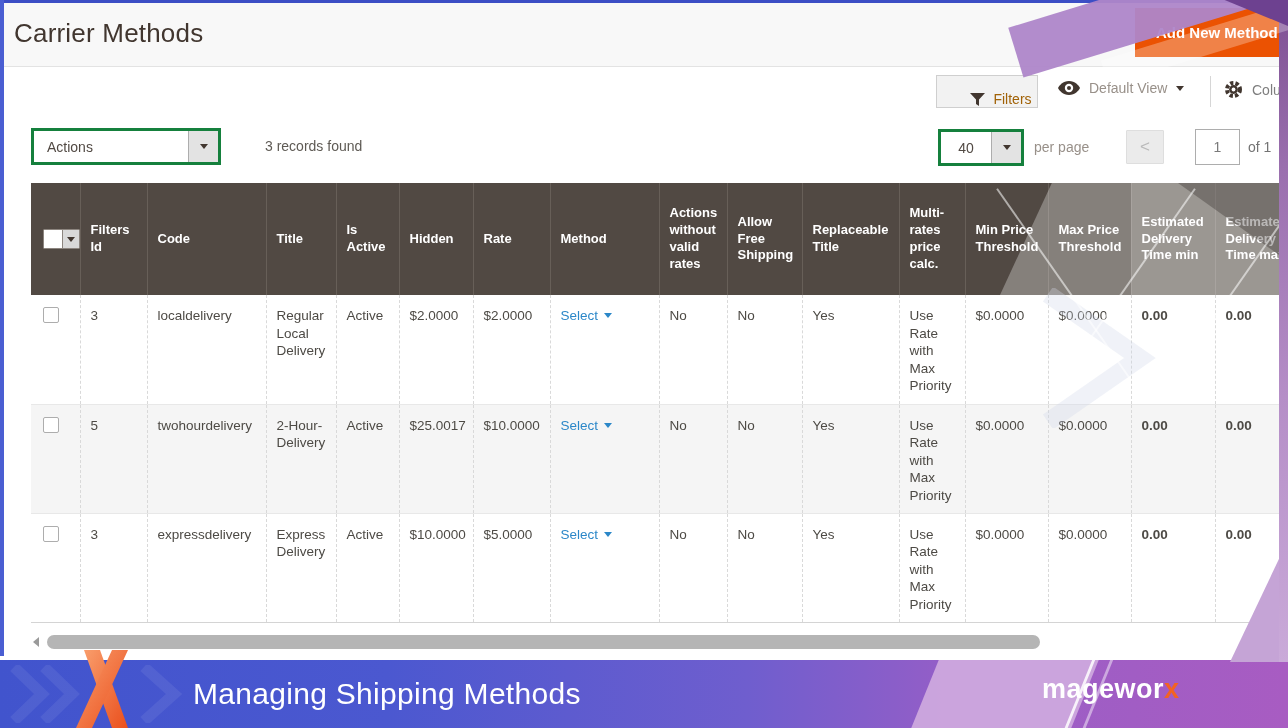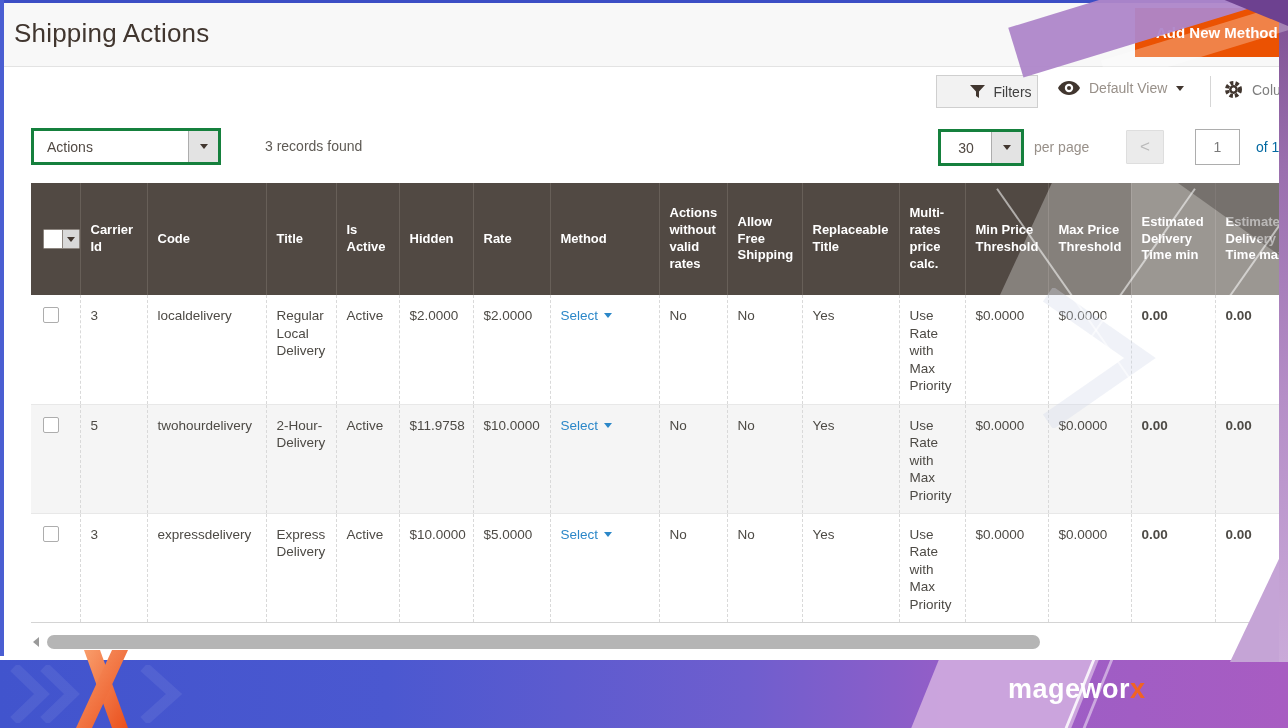--- a/index.html
+++ b/index.html
@@ -13,21 +13,21 @@
 
   
   .page-header { position:absolute; top:3px; left:4px; right:0; height:64px; background:#f8f8f8; border-bottom:1px solid #e3e3e3; }
   .page-title { position:absolute; left:10px; top:15px; font-size:26px; font-weight:400; color:#41362f; letter-spacing:0.2px; }
   .add-btn { position:absolute; left:1135px; top:8px; width:215px; height:49px; background:#eb5202; color:#ffffff;
              font-family:"Liberation Sans",sans-serif; font-size:15px; font-weight:700; border:none; text-align:left; padding:0 0 0 21px; cursor:pointer; z-index:4; }
 
   
   .toolbar { position:absolute; top:75px; left:0; right:0; height:34px; }
   .filters-btn { position:absolute; left:936px; top:0; width:102px; height:33px; background:#f2f2f2; border:1px solid #cfcfcf;
-                 display:flex; align-items:center; justify-content:center; gap:8px; font-size:14px; color:#404040; cursor:pointer;padding-left:28px; }
+                 display:flex; align-items:flex-end; justify-content:center; gap:8px; font-size:14px; color:#a16207; cursor:pointer;padding-left:28px; }
   .view-ctl { position:absolute; left:1058px; top:5px; display:flex; align-items:center; gap:9px; cursor:pointer; }
   .view-ctl span { font-size:14px; color:#989089; }
   .tb-divider { position:absolute; left:1210px; top:1px; width:1px; height:31px; background:#d6d6d6; }
   .cols-ctl { position:absolute; left:1224px; top:5px; display:flex; align-items:center; gap:9px; cursor:pointer; width:120px; overflow:hidden; }
   .cols-ctl span { font-size:14px; color:#7e7e7e; white-space:nowrap; }
 
   .caret-down { width:0; height:0; border-left:4px solid transparent; border-right:4px solid transparent; border-top:5px solid #41362f; display:inline-block; }
   .caret-down.blue { border-top-color:#2b87c8; border-left-width:4px; border-right-width:4px; }
 
   
@@ -40,21 +40,21 @@
   .actions-sel .sel-caret { width:30px; }
   .records { position:absolute; left:265px; top:10px; font-size:14px; color:#5e5a54; }
   .perpage-sel { left:938px; top:1px; width:86px; }
   .perpage-sel .sel-label { flex:1; justify-content:center; padding-left:0; }
   .perpage-sel .sel-caret { width:30px; }
   .perpage-label { position:absolute; left:1034px; top:11px; font-size:14px; color:#989089;text-align:center; }
   .prev-btn { position:absolute; left:1126px; top:2px; width:38px; height:34px; background:#ebebeb; border:1px solid #dedede; border-radius:1px;
               color:#b9b9b9; font-size:17px; display:flex; align-items:center; justify-content:center; cursor:default; }
   .page-input { position:absolute; left:1195px; top:1px; width:45px; height:36px; border:1px solid #adadad; background:#fff; text-align:center;
                 font-size:14px; color:#7a7a7a; font-family:"Liberation Sans",sans-serif; }
-  .page-total { position:absolute; left:1248px; top:11px; font-size:14px; color:#0369a1;margin-left:8px; }
+  .page-total { position:absolute; left:1248px; top:11px; font-size:14px; color:#737373; }
 
   
   .grid-wrap { position:absolute; left:31px; top:183px; width:1257px; overflow:hidden; }
   table.grid { table-layout:fixed; border-collapse:collapse; width:1274px; }
   col.c-cb{width:49px} col.c-carrier{width:67px} col.c-code{width:119px} col.c-title{width:70px} col.c-active{width:63px}
   col.c-price{width:74px} col.c-cost{width:77px} col.c-action{width:109px} col.c-hidden{width:68px} col.c-free{width:75px}
   col.c-repl{width:97px} col.c-multi{width:66px} col.c-minp{width:83px} col.c-maxp{width:83px} col.c-emin{width:84px} col.c-emax{width:90px}
   .grid thead th { background:#514943; color:#ffffff; font-size:13px; font-weight:700; text-align:left; vertical-align:middle;
                    height:112px; padding:0 10px; border-left:1px solid #675f58; line-height:1.3; }
   .grid thead th:first-child { border-left:none; padding-left:12px; }
@@ -74,21 +74,21 @@
 
   
   .hscroll { position:absolute; left:31px; top:634px; width:1216px; height:16px; }
   .hscroll-arrow { position:absolute; left:2px; top:3px; width:0; height:0; border-top:5px solid transparent; border-bottom:5px solid transparent; border-right:6px solid #9a9a9a; }
   .hscroll-thumb { position:absolute; left:16px; top:1px; width:993px; height:14px; background:#b5b5b5; border-radius:7px; }
 
   
   .banner { position:absolute; left:0; bottom:0; width:1288px; height:68px; overflow:hidden; z-index:10;
             background:linear-gradient(90deg,#4154cd 0%,#4b58d0 30%,#6f5ece 58%,#9a5ec6 76%,#a85cc2 100%); }
   .banner-caption { position:absolute; left:193px; top:0; height:68px; display:flex; align-items:center; font-size:30px; color:#ffffff; letter-spacing:0.3px; }
-  .brand { position:absolute; left:1008px; top:0; height:58px; display:flex; align-items:center; font-size:27px; font-weight:700; color:#ffffff; letter-spacing:0.5px; z-index:14; }
+  .brand { position:absolute; left:1042px; top:0; height:58px; display:flex; align-items:center; font-size:27px; font-weight:700; color:#ffffff; letter-spacing:0.5px; z-index:14; }
   .brand .brand-x { color:#f26322; }
   .lavender-wedge { position:absolute; left:925px; top:-4px; width:160px; height:76px; background:rgba(205,168,222,0.95); transform:skewX(-22deg); }
   .f-stripe { position:absolute; top:-6px; width:3px; height:82px; background:rgba(255,255,255,0.85); transform:skewX(-22deg); }
   .f-stripe.s2 { opacity:0.55; }
   .x-logo { position:absolute; left:74px; top:650px; z-index:12; }
 
   
   .decor { pointer-events:none; }
   .right-strip { position:absolute; right:0; top:0; width:9px; height:662px; background:linear-gradient(180deg,#7d4f92 0%,#9a6fae 25%,#b58ec7 60%,#caaad9 100%); z-index:21; }
   .corner-band { position:absolute; right:-80px; top:-26px; width:360px; height:52px; background:#ae86c9; transform:rotate(-17deg); opacity:0.95; z-index:22; }
@@ -106,21 +106,21 @@
   .soft-chevron { position:absolute; left:1040px; top:288px; z-index:5; opacity:0.55; }
   .rb-wedge { position:absolute; right:0; top:540px; width:58px; height:122px; background:#c5a4d6; clip-path:polygon(100% 0,100% 100%,0 100%); z-index:21; }
   .banner-chevron { position:absolute; top:5px; opacity:0.9; }
 </style>
 </head>
 <body>
 
 <div id="stage">
 
   <div class="page-header">
-    <h1 class="page-title">Shipping Actions</h1>
+    <h1 class="page-title">Carrier Methods</h1>
   </div>
   <button class="add-btn">Add New Method</button>
 
   <div class="toolbar">
     <button class="filters-btn">
       <svg width="15" height="14" viewBox="0 0 15 14">
         <polygon points="0,0 15,0 9,6.5 9,13 6,11 6,6.5" fill="#41362f"></polygon>
       </svg>
       <span>Filters</span>
     </button>
@@ -147,21 +147,21 @@
   <div class="gridbar">
     <div class="sel actions-sel">
       <span class="sel-label">Actions</span>
       <span class="sel-caret">
           <i class="caret-down"></i>
         </span>
     </div>
     <div class="records">3 records found</div>
 
     <div class="sel perpage-sel">
-      <span class="sel-label">30</span>
+      <span class="sel-label">40</span>
       <span class="sel-caret">
           <i class="caret-down"></i>
         </span>
     </div>
     <div class="perpage-label">per page</div>
     <div class="prev-btn">&lt;</div>
     <input class="page-input" value="1" style="">
     <div class="page-total">of 1</div>
   </div>
 
@@ -188,21 +188,21 @@
       <thead>
         <tr>
           <th>
             <div class="hdr-cb">
               <div class="hdr-cb-box"></div>
               <div class="hdr-cb-caret">
                   <i></i>
                 </div>
             </div>
           </th>
-          <th>Carrier Id</th>
+          <th>Filters Id</th>
           <th>Code</th>
           <th>Title</th>
           <th>Is Active</th>
           <th>Hidden</th>
           <th>Rate</th>
           <th>Method</th>
           <th>Actions without valid rates</th>
           <th>Allow Free Shipping</th>
           <th>Replaceable Title</th>
           <th>Multi-rates price calc.</th>
@@ -237,21 +237,21 @@
           <td class="dim">0.00</td>
         </tr>
         <tr class="alt">
           <td>
               <div class="cbx"></div>
             </td>
           <td>5</td>
           <td>twohourdelivery</td>
           <td>2-Hour-Delivery</td>
           <td>Active</td>
-          <td>$11.9758</td>
+          <td>$25.0017</td>
           <td>$10.0000</td>
           <td><span class="action-link">
                 <span>Select</span>
                 <i class="caret-down blue"></i>
               </span></td>
           <td>No</td>
           <td>No</td>
           <td>Yes</td>
           <td>Use Rate with Max Priority</td>
           <td>$0.0000</td>
@@ -305,20 +305,21 @@
     <svg class="banner-chevron" style="left:10px" width="70" height="58" viewBox="0 0 70 58">
       <polyline points="4,2 32,29 4,56" fill="none" stroke="rgba(255,255,255,0.08)" stroke-width="11"></polyline>
       <polyline points="34,2 62,29 34,56" fill="none" stroke="rgba(255,255,255,0.08)" stroke-width="11"></polyline>
     </svg>
     <svg class="banner-chevron" style="left:138px" width="48" height="58" viewBox="0 0 48 58">
       <polyline points="6,2 36,29 6,56" fill="none" stroke="rgba(255,255,255,0.08)" stroke-width="11"></polyline>
     </svg>
     <div class="lavender-wedge decor"></div>
     <div class="f-stripe decor" style="left:1078px"></div>
     <div class="f-stripe s2 decor" style="left:1096px"></div>
+    <div class="banner-caption">Managing Shipping Methods</div>
     <div class="brand">
         <span>magewor</span>
         <span class="brand-x">x</span>
       </div>
   </footer>
 
   <svg class="x-logo" width="64" height="78" viewBox="0 0 60 78">
     <defs>
       <linearGradient id="xg" x1="0" y1="0" x2="1" y2="1">
         <stop offset="0" stop-color="#f99d6b"></stop>

